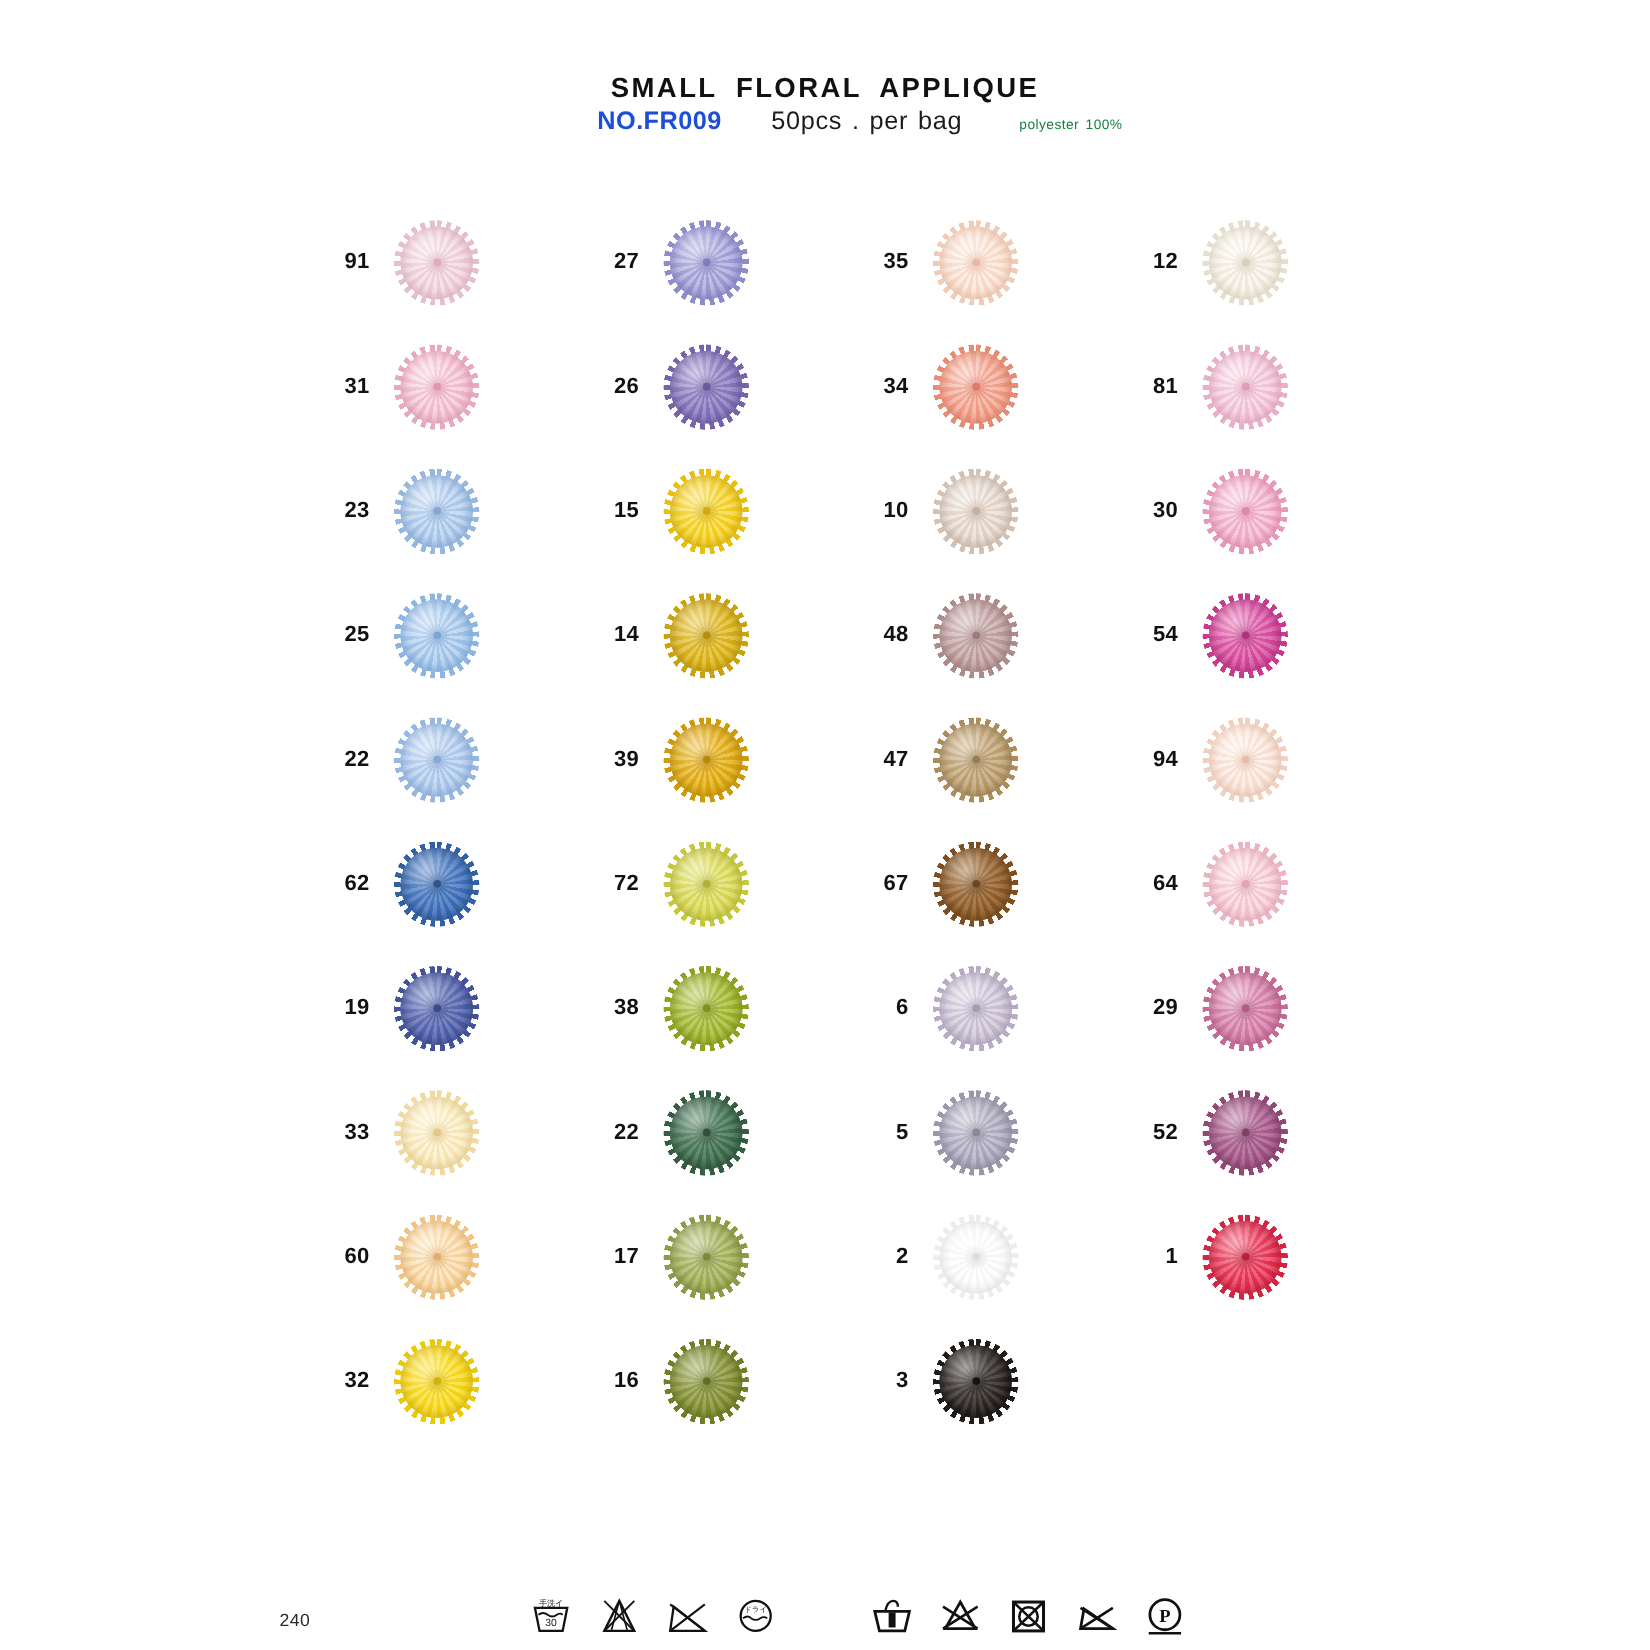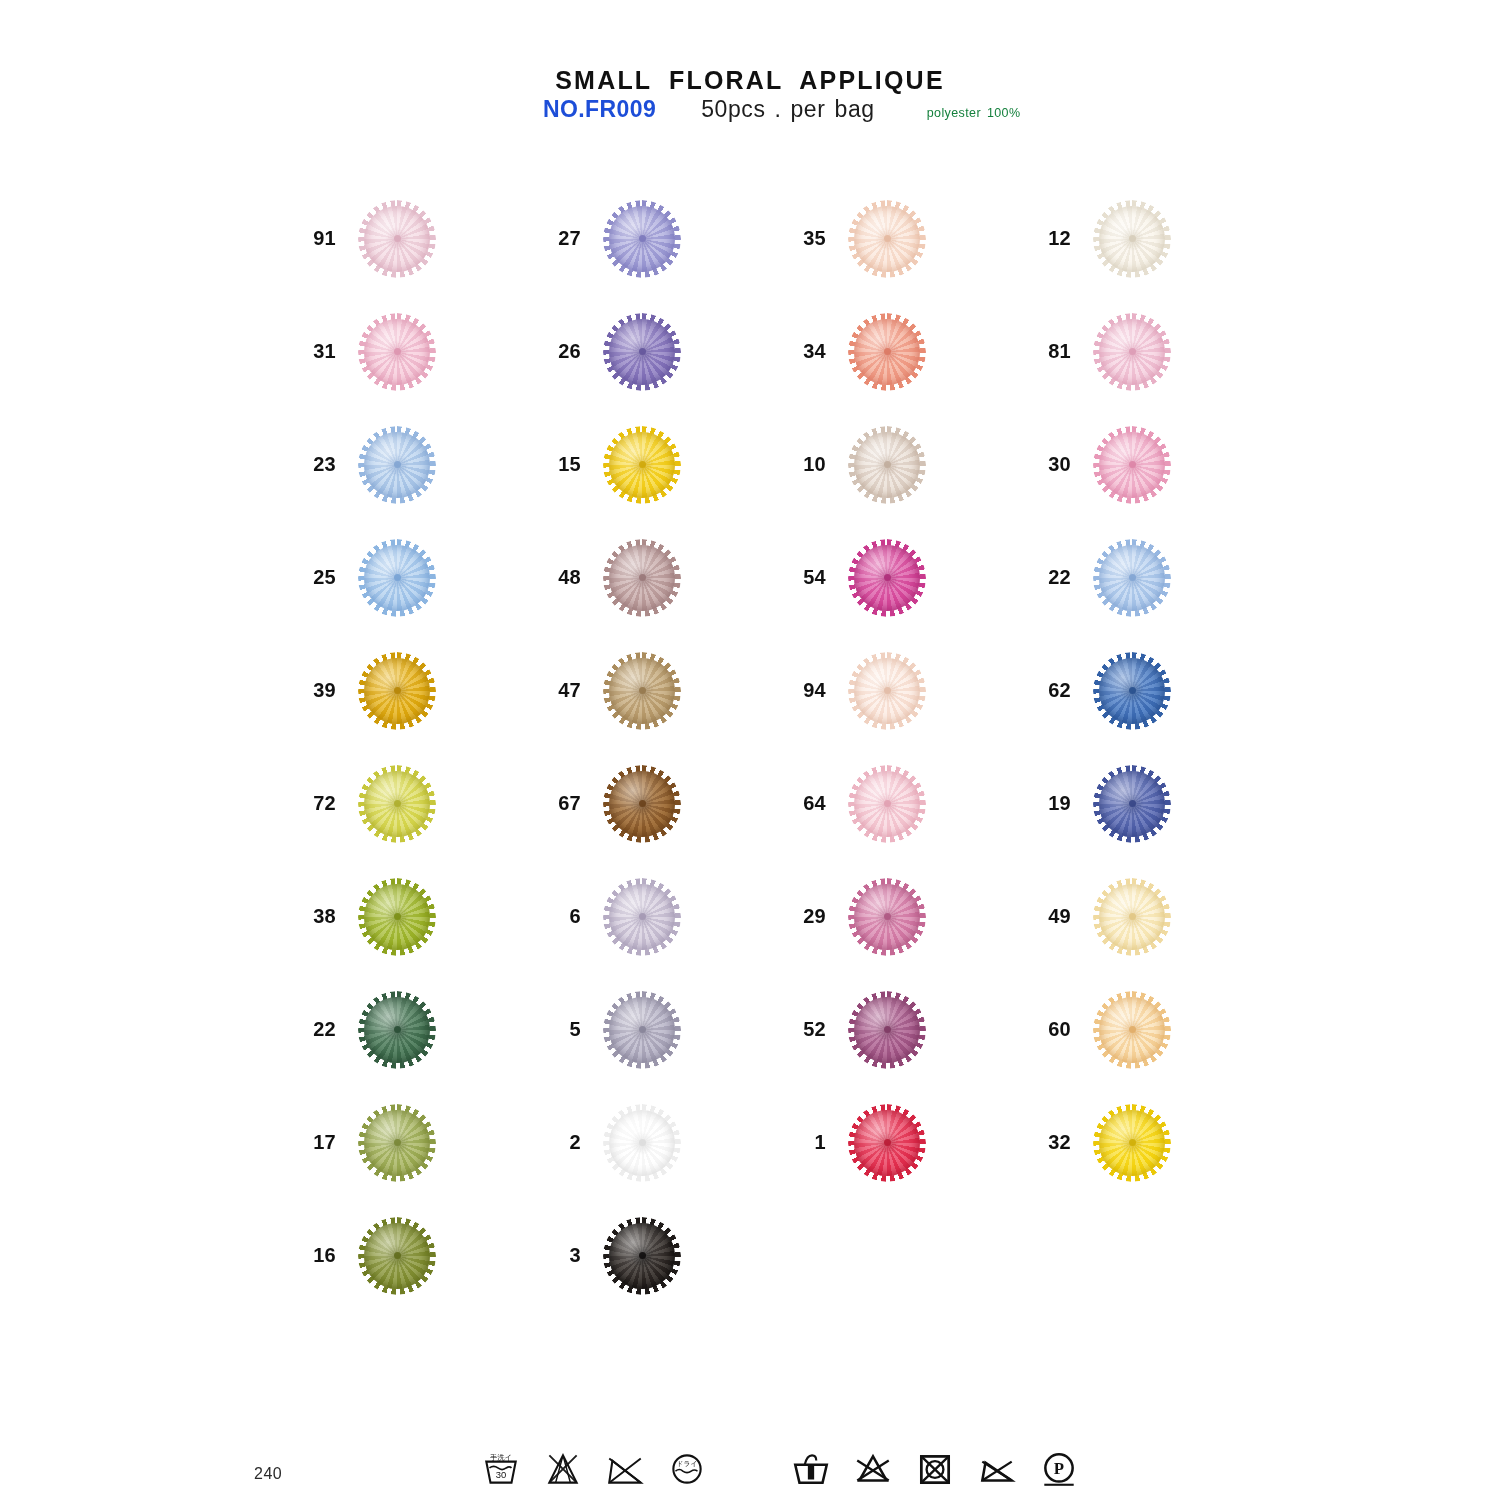--- a/index.html
+++ b/index.html
@@ -309,20 +309,30 @@
       <div class="swatch-code">25</div>
       <div class="flower" style="--base: #9ec2e8; --hi: #c0d9f2; --edge: #8cb5e1; --shade: #76a1d3;">
         <div class="shadow"></div>
         <div class="edge"></div>
         <div class="disc"></div>
         <div class="sheen"></div>
         <div class="center"></div>
       </div>
     </div>
     <div class="swatch-cell">
+      <div class="swatch-code">14</div>
+      <div class="flower" style="--base: #d7ae14; --hi: #e7c64a; --edge: #caa20c; --shade: #b28c06;">
+        <div class="shadow"></div>
+        <div class="edge"></div>
+        <div class="disc"></div>
+        <div class="sheen"></div>
+        <div class="center"></div>
+      </div>
+    </div>
+    <div class="swatch-cell">
       <div class="swatch-code">48</div>
       <div class="flower" style="--base: #b99a99; --hi: #d0b7b6; --edge: #ac8b8a; --shade: #987677;">
         <div class="shadow"></div>
         <div class="edge"></div>
         <div class="disc"></div>
         <div class="sheen"></div>
         <div class="center"></div>
       </div>
     </div>
     <div class="swatch-cell">
@@ -449,21 +459,21 @@
       <div class="swatch-code">29</div>
       <div class="flower" style="--base: #d178a3; --hi: #e09bbc; --edge: #c56995; --shade: #ad5580;">
         <div class="shadow"></div>
         <div class="edge"></div>
         <div class="disc"></div>
         <div class="sheen"></div>
         <div class="center"></div>
       </div>
     </div>
     <div class="swatch-cell">
-      <div class="swatch-code">49</div>
+      <div class="swatch-code">33</div>
       <div class="flower" style="--base: #f7e6b4; --hi: #fcf3d8; --edge: #f0daa0; --shade: #e0c682;">
         <div class="shadow"></div>
         <div class="edge"></div>
         <div class="disc"></div>
         <div class="sheen"></div>
         <div class="center"></div>
       </div>
     </div>
     <div class="swatch-cell">
       <div class="swatch-code">22</div>

